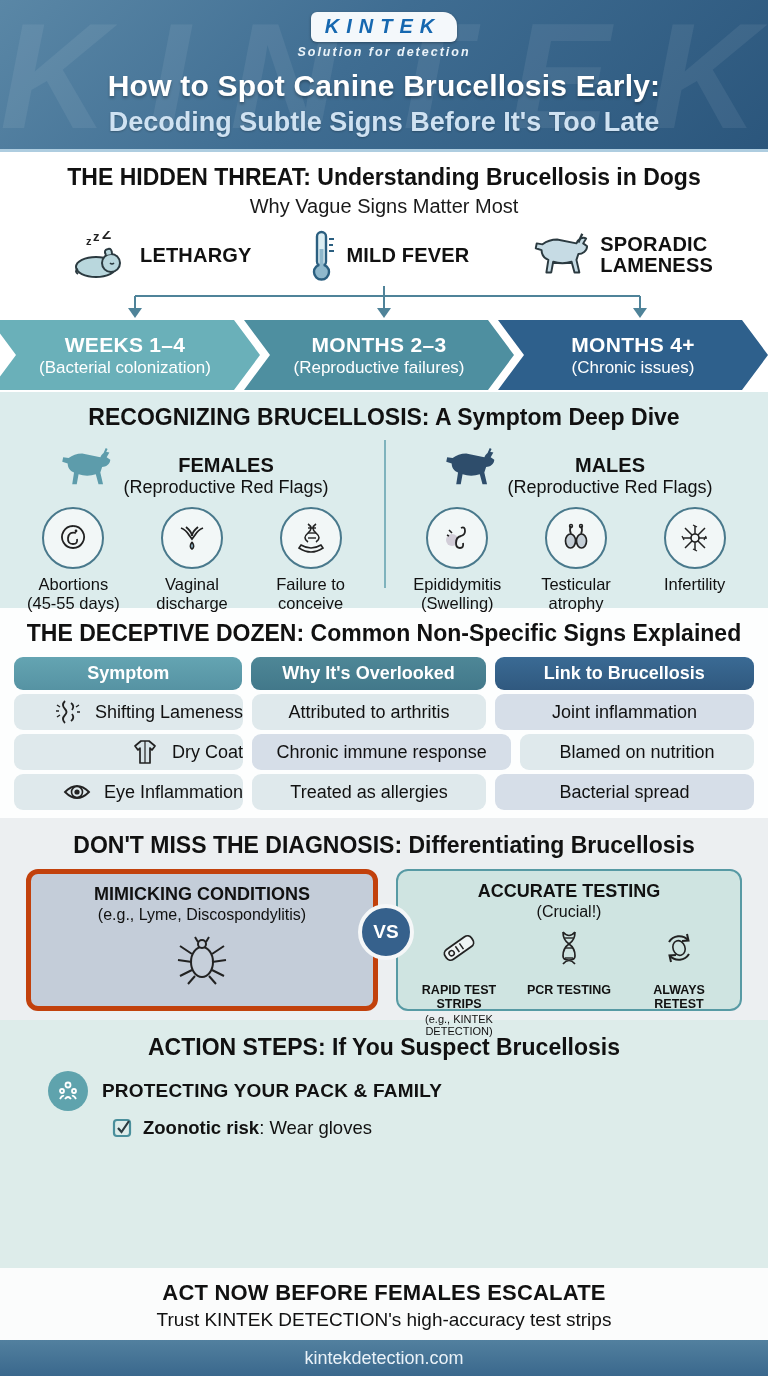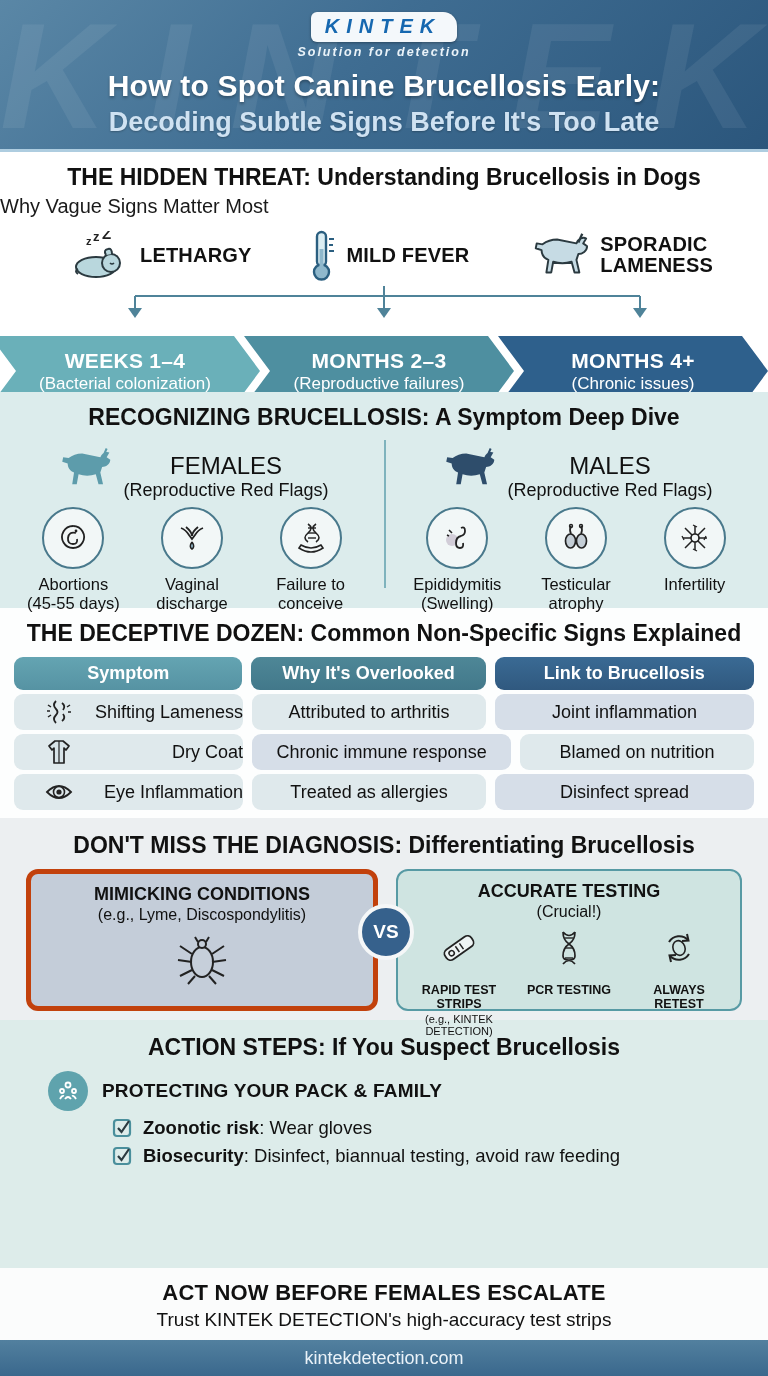--- a/index.html
+++ b/index.html
@@ -43,61 +43,61 @@
     margin-top:4px; text-shadow:0 1px 2px rgba(0,0,0,.25);
   }
 
   
   .sec-heading { text-align:center; font-size:23px; }
   .sec-heading .hb { font-weight:800; }
   .sec-heading .hr { font-weight:600; }
 
   
   .sec-threat { height:240px; background:#ffffff; padding-top:12px; }
-  .threat-sub { font-size:20px; margin-top:4px; color:#1a1a1a; }
+  .threat-sub { text-align:center; font-size:20px; margin-top:4px; color:#1a1a1a; }
   .signs-row {
     display:flex; justify-content:space-between; align-items:center;
     padding:0 55px 0 70px; height:66px; margin-top:4px;
   }
   .sign { display:flex; align-items:center; gap:10px; }
   .sign-label { font-size:20px; font-weight:800; letter-spacing:.2px; line-height:1.05; }
   .connector { display:block; margin-top:-2px; }
-  .chevrons { display:flex; height:70px; overflow:hidden; margin-top:16px; }
+  .chevrons { display:flex; height:70px; overflow:hidden; margin-top:0; }
   .chev {
     flex:1; display:flex; flex-direction:column; justify-content:center; align-items:center;
     color:#fff; margin-left:-16px;
     clip-path:polygon(0 0, calc(100% - 26px) 0, 100% 50%, calc(100% - 26px) 100%, 0 100%, 26px 50%);
   }
   .chev:first-child { margin-left:-10px; }
   .chev-title { font-size:21px; font-weight:bold; letter-spacing:.3px; }
   .chev-sub { font-size:17px; margin-top:1px; }
 
   
   .sec-recog { height:216px; background:#dcecec; padding-top:12px; position:relative; }
   .recog-groups { display:flex; margin-top:6px; }
   .recog-divider { position:absolute; left:384px; top:48px; height:148px; width:2px; background:#7fb3bd; }
   .group { width:50%; padding:0 6px; }
   .group-head { display:flex; align-items:center; justify-content:center; gap:10px; height:62px; }
   .group-titles { text-align:center; }
-  .group-title { font-size:24px; font-weight:400;margin-top:16px; }
+  .group-title { font-size:20px; font-weight:700;margin-top:16px; }
   .group-sub { font-size:18px; }
   .symptoms { display:flex; justify-content:space-around; margin-top:8px; padding:0 8px; }
   .symptom { width:33%; text-align:center; }
   .symp-circle {
     width:62px; height:62px; border-radius:50%; background:#f2f7f7;
     border:2px solid #49798c; margin:0 auto; display:flex; align-items:center; justify-content:center;
   }
   .symp-label { font-size:16.5px; margin-top:6px; line-height:1.15; }
 
   
   .sec-decept { height:210px; background:#fdfefe; padding:12px 14px 0 14px; }
   .table { margin-top:10px; }
   .trow { display:flex; gap:9px; margin-bottom:4px; }
   .tcell { border-radius:9px; display:flex; align-items:center; justify-content:center; height:36px; font-size:18px; }
-  .tc1 { width:236px; justify-content:space-between; padding-left:30px; gap:12px; }
+  .tc1 { width:236px; justify-content:flex-end; padding-left:30px; gap:12px; }
   .tc2 { width:242px; }
   .tc3 { width:268px; }
   .thead .tcell { color:#fff; font-weight:bold; height:33px; font-size:18px; justify-content:center; padding-left:0; }
   .th1 { background:linear-gradient(180deg,#64a4b2,#5693a3); }
   .th2 { background:linear-gradient(180deg,#4e8797,#42788a); }
   .th3 { background:linear-gradient(180deg,#3a6a94,#30597f); }
   .tbody1 { background:#dfe9ec; }
   .tbody3 { background:#d6dee8; }
 
   
@@ -379,21 +379,21 @@
         <span>
           <svg width="30" height="30" viewBox="0 0 30 30">
             <path d="M3 15 q12-12 24 0 q-12 12 -24 0 z" fill="none" stroke="#222" stroke-width="1.8"></path>
             <circle cx="15" cy="15" r="5.5" fill="none" stroke="#222" stroke-width="1.6"></circle>
             <circle cx="15" cy="15" r="2.6" fill="#222"></circle>
           </svg>
         </span>
         <span>Eye Inflammation</span>
       </div>
       <div class="tcell tc2 tbody1">Treated as allergies</div>
-      <div class="tcell tc3 tbody3">Disinfect spread</div>
+      <div class="tcell tc3 tbody3">Bacterial spread</div>
     </div>
   </div>
 </div>
 
 <div class="sec-diag">
   <div class="sec-heading">
     <span class="hb">DON'T MISS THE DIAGNOSIS:</span><span class="hr"> Differentiating Brucellosis</span>
   </div>
   <div class="vs-circle">VS</div>
   <div class="diag-boxes">
@@ -479,29 +479,20 @@
     <div class="checks">
       <div class="check-line">
         <span>
           <svg width="21" height="21" viewBox="0 0 21 21">
             <rect x="2" y="2" width="16" height="16" rx="3" fill="none" stroke="#4a8f9c" stroke-width="2.2"></rect>
             <path d="M6 10 l3.5 4 L17 3" fill="none" stroke="#2b3a40" stroke-width="2.2"></path>
           </svg>
         </span>
         <span><span class="check-bold">Zoonotic risk</span><span>: Wear gloves</span></span>
       </div>
-      <div class="check-line">
-        <span>
-          <svg width="21" height="21" viewBox="0 0 21 21">
-            <rect x="2" y="2" width="16" height="16" rx="3" fill="none" stroke="#4a8f9c" stroke-width="2.2"></rect>
-            <path d="M6 10 l3.5 4 L17 3" fill="none" stroke="#2b3a40" stroke-width="2.2"></path>
-          </svg>
-        </span>
-        <span><span class="check-bold">Biosecurity</span><span>: Disinfect, biannual testing, avoid raw feeding</span></span>
-      </div>
     </div>
   </div>
 </div>
 
 <div class="sec-cta">
   <div class="cta-title">ACT NOW BEFORE FEMALES ESCALATE</div>
   <div class="cta-sub">Trust KINTEK DETECTION's high-accuracy test strips</div>
 </div>
 <div class="footer-bar">
   <span>kintekdetection.com</span>

